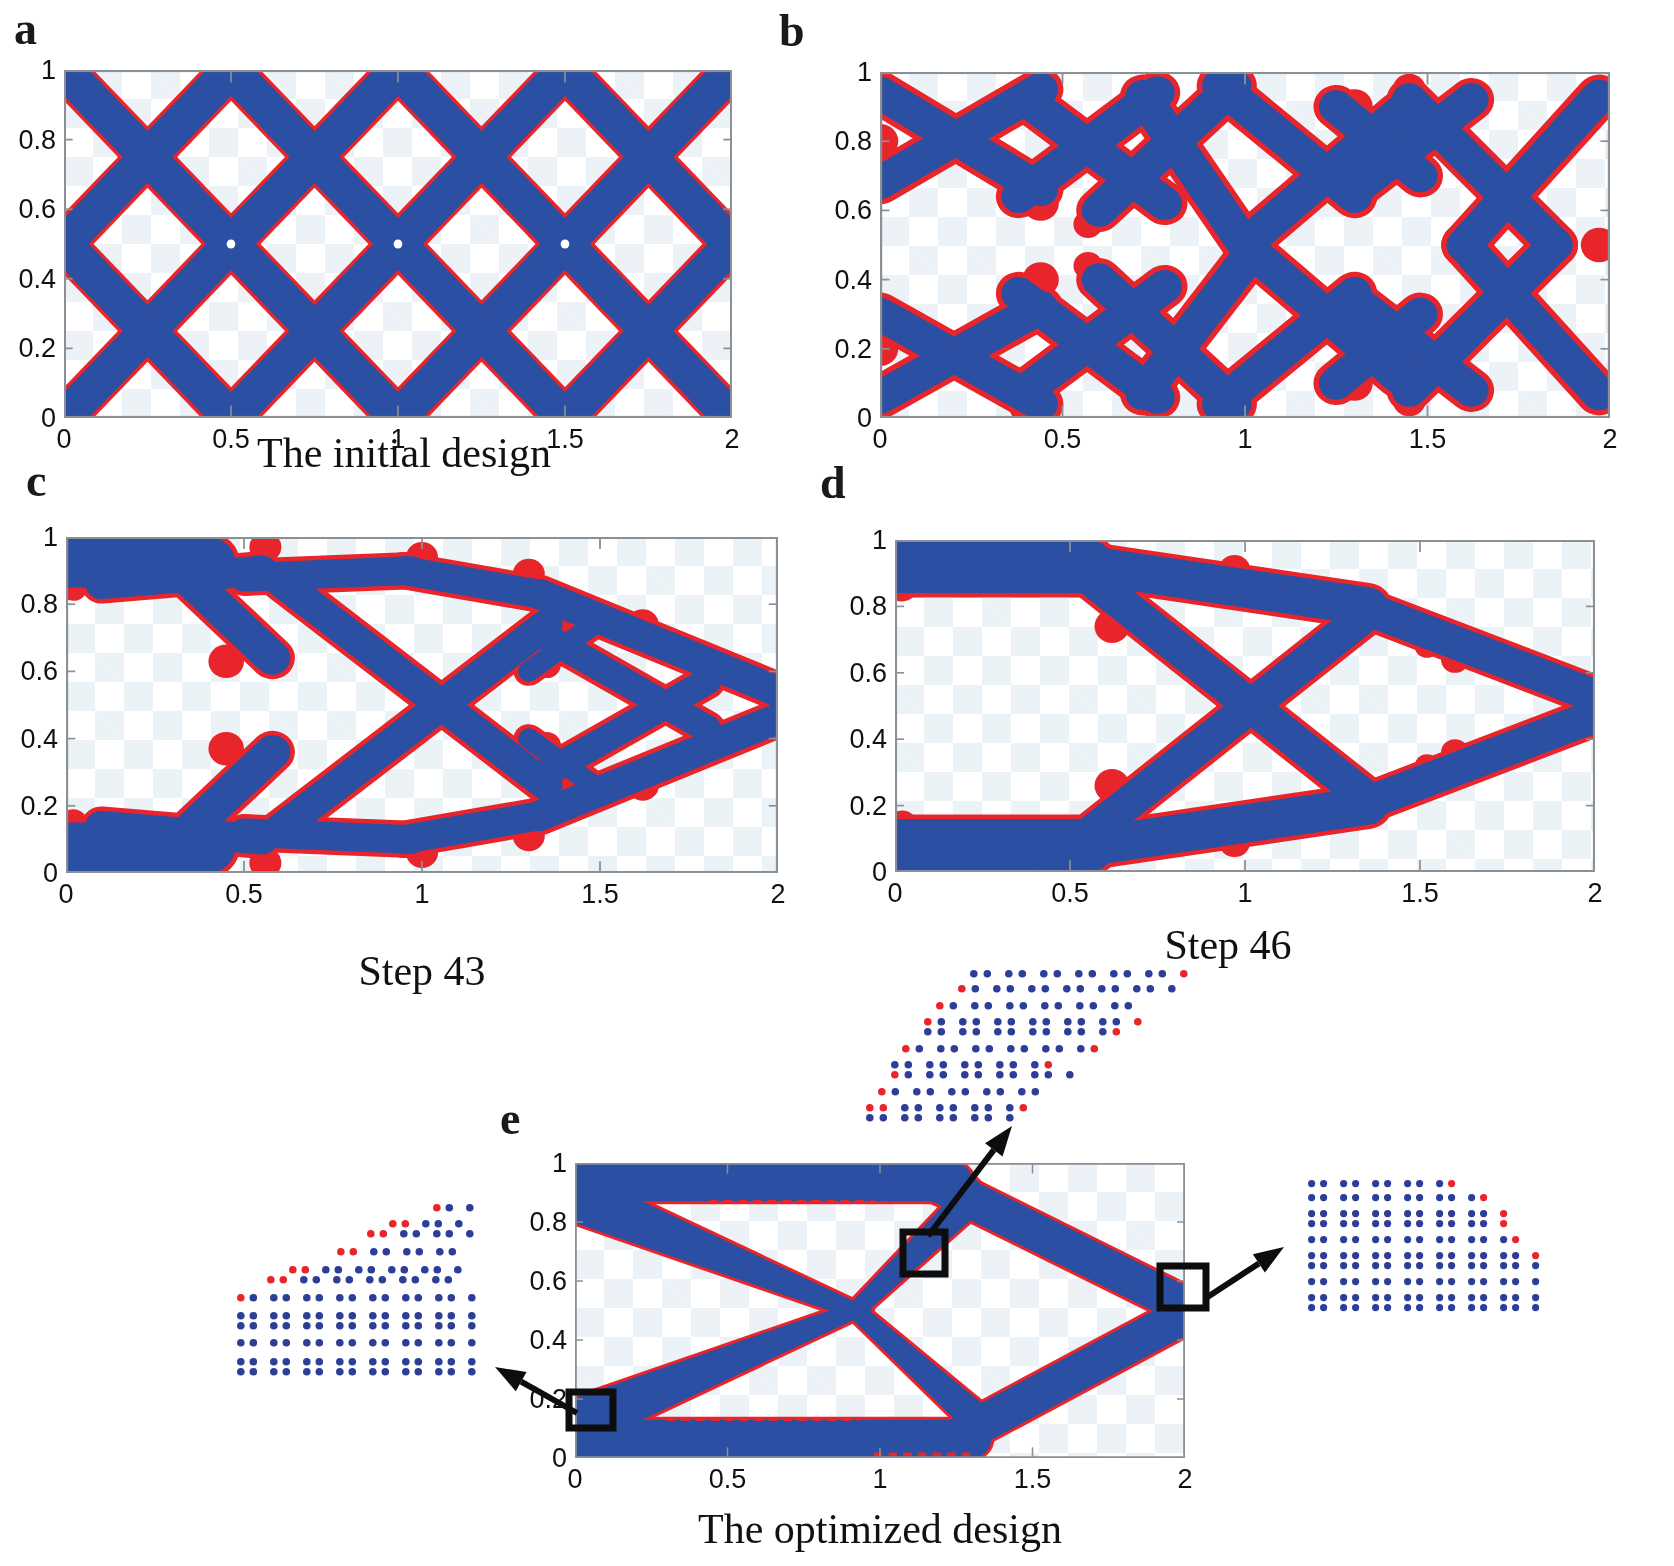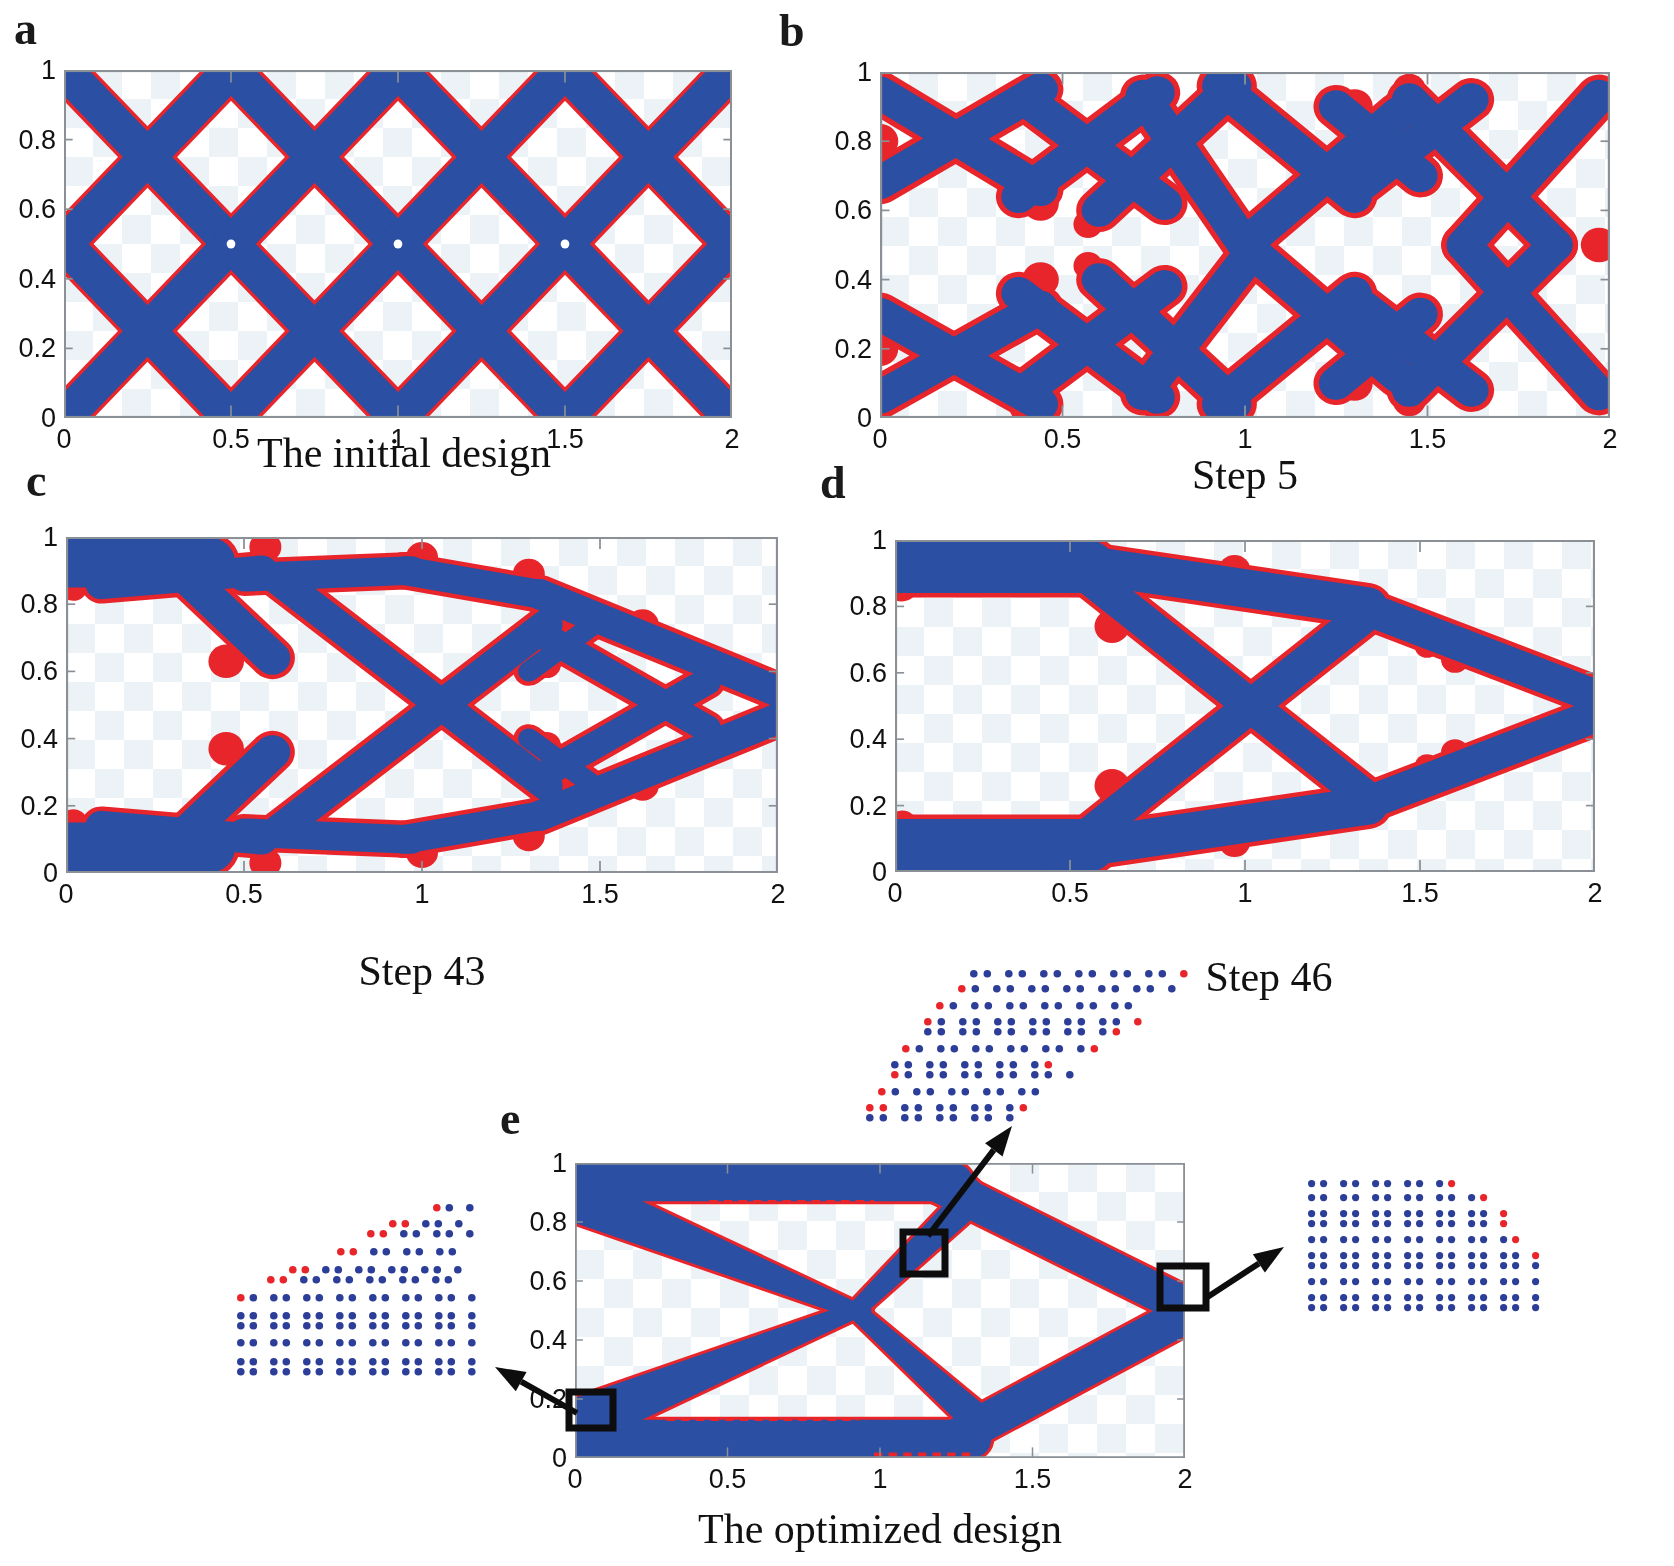--- a/index.html
+++ b/index.html
@@ -210,21 +210,20 @@
           <line x1="2000" y1="600" x2="1974" y2="600" stroke="#8a9096" stroke-width="5"></line>
           <line x1="0" y1="400" x2="26" y2="400" stroke="#8a9096" stroke-width="5"></line>
           <line x1="2000" y1="400" x2="1974" y2="400" stroke="#8a9096" stroke-width="5"></line>
           <line x1="0" y1="200" x2="26" y2="200" stroke="#8a9096" stroke-width="5"></line>
           <line x1="2000" y1="200" x2="1974" y2="200" stroke="#8a9096" stroke-width="5"></line>
           <line x1="0" y1="0" x2="26" y2="0" stroke="#8a9096" stroke-width="5"></line>
           <line x1="2000" y1="0" x2="1974" y2="0" stroke="#8a9096" stroke-width="5"></line>
           <rect x="3" y="3" width="1994" height="994" fill="none" stroke="#8a9096" stroke-width="6"></rect>
         </svg>
       </div>
-    <figcaption style="left:880px;top:452px;width:730px;">Step 5</figcaption>
   <span class="tick xtick" style="left: 840px; top: 426px;">0</span>
       <span class="tick xtick" style="left: 1022.5px; top: 426px;">0.5</span>
       <span class="tick xtick" style="left: 1205px; top: 426px;">1</span>
       <span class="tick xtick" style="left: 1387.5px; top: 426px;">1.5</span>
       <span class="tick xtick" style="left: 1570px; top: 426px;">2</span>
       <span class="tick ytick" style="left: 812px; top: 405px;">0</span>
       <span class="tick ytick" style="left: 812px; top: 335.8px;">0.2</span>
       <span class="tick ytick" style="left: 812px; top: 266.6px;">0.4</span>
       <span class="tick ytick" style="left: 812px; top: 197.4px;">0.6</span>
       <span class="tick ytick" style="left: 812px; top: 128.2px;">0.8</span>
@@ -377,21 +376,21 @@
           <line x1="2000" y1="600" x2="1974" y2="600" stroke="#8a9096" stroke-width="5"></line>
           <line x1="0" y1="400" x2="26" y2="400" stroke="#8a9096" stroke-width="5"></line>
           <line x1="2000" y1="400" x2="1974" y2="400" stroke="#8a9096" stroke-width="5"></line>
           <line x1="0" y1="200" x2="26" y2="200" stroke="#8a9096" stroke-width="5"></line>
           <line x1="2000" y1="200" x2="1974" y2="200" stroke="#8a9096" stroke-width="5"></line>
           <line x1="0" y1="0" x2="26" y2="0" stroke="#8a9096" stroke-width="5"></line>
           <line x1="2000" y1="0" x2="1974" y2="0" stroke="#8a9096" stroke-width="5"></line>
           <rect x="3" y="3" width="1994" height="994" fill="none" stroke="#8a9096" stroke-width="6"></rect>
         </svg>
       </div>
-    <figcaption style="left:919px;top:922px;width:700px;margin-top:32px;">Step 46</figcaption>
+    <figcaption style="left:878px;top:922px;width:700px;">Step 46</figcaption>
   <span class="tick xtick" style="left: 855px; top: 880px;">0</span>
       <span class="tick xtick" style="left: 1030px; top: 880px;">0.5</span>
       <span class="tick xtick" style="left: 1205px; top: 880px;">1</span>
       <span class="tick xtick" style="left: 1380px; top: 880px;">1.5</span>
       <span class="tick xtick" style="left: 1555px; top: 880px;">2</span>
       <span class="tick ytick" style="left: 827px; top: 859px;">0</span>
       <span class="tick ytick" style="left: 827px; top: 792.6px;">0.2</span>
       <span class="tick ytick" style="left: 827px; top: 726.2px;">0.4</span>
       <span class="tick ytick" style="left: 827px; top: 659.8px;">0.6</span>
       <span class="tick ytick" style="left: 827px; top: 593.4px;">0.8</span>

